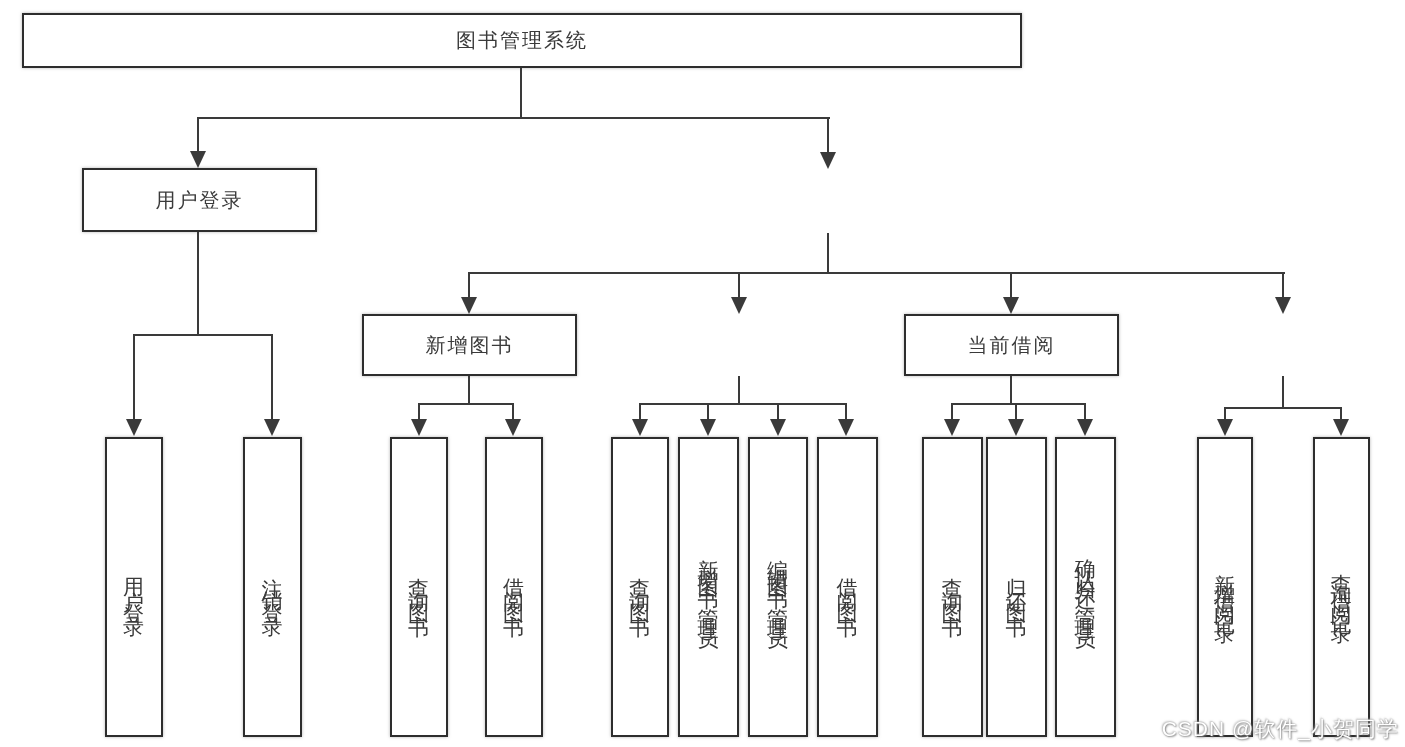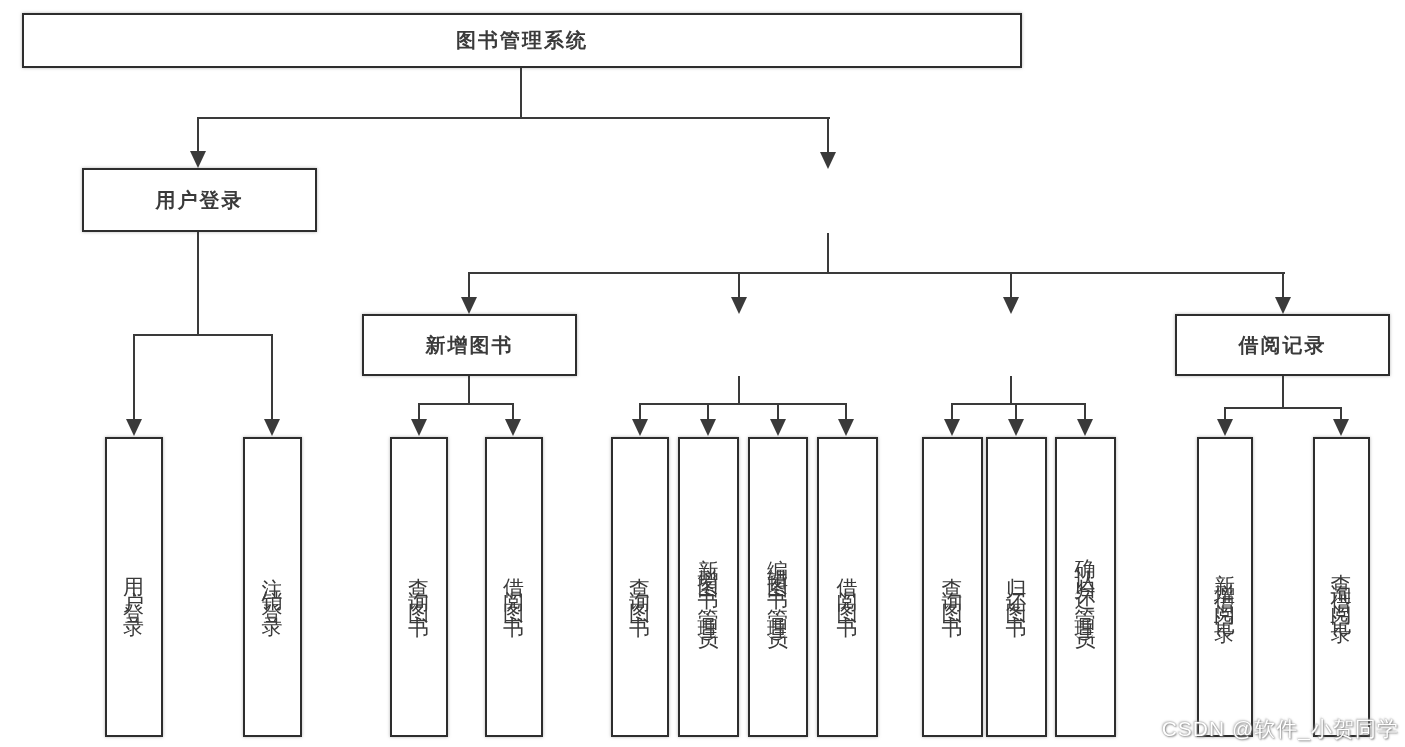--- a/index.html
+++ b/index.html
@@ -12,21 +12,21 @@
   }
   .box{
     position:absolute;
     box-sizing:border-box;
     border:2px solid #2d2d2d;
     background:#ffffff;
     display:flex;align-items:center;justify-content:center;
     color:#3a3a3a;
     box-shadow:0 0 3px rgba(120,120,120,0.55);
   }
-  .hbox{font-size:20px;letter-spacing:2px;font-weight:bold;}
+  .hbox{font-size:20px;letter-spacing:2px;}
   .vtext{
     writing-mode:vertical-rl;
     text-orientation:mixed;
     font-size:21px;
     color:#3a3a3a;
     line-height:1;
   }
   .vshort{letter-spacing:13px;}
   .vmid{letter-spacing:10px;}
   .vlong{letter-spacing:10px;}
@@ -51,21 +51,21 @@
 </head>
 <body>
 
 <div class="canvas">
 
   <div class="box hbox" style="left:22px;top:13px;width:1000px;height:55px">图书管理系统</div>
 
   <div class="box hbox" style="left:82px;top:168px;width:235px;height:64px">用户登录</div>
 
   <div class="box hbox" style="left:362px;top:314px;width:215px;height:62px">新增图书</div>
-  <div class="box hbox" style="left:1175px;top:314px;width:215px;height:62px">借阅记录</div>
+  <div class="box hbox" style="left:904px;top:314px;width:215px;height:62px">当前借阅</div>
 
   <div class="box" style="left:105px;top:437px;width:58px;height:300px">
     <span class="vtext vshort">用户登录</span>
   </div>
   <div class="box" style="left:243px;top:437px;width:59px;height:300px">
     <span class="vtext vshort">注销登录</span>
   </div>
 
   <div class="box" style="left:390px;top:437px;width:58px;height:300px">
     <span class="vtext vshort">查询图书</span>

